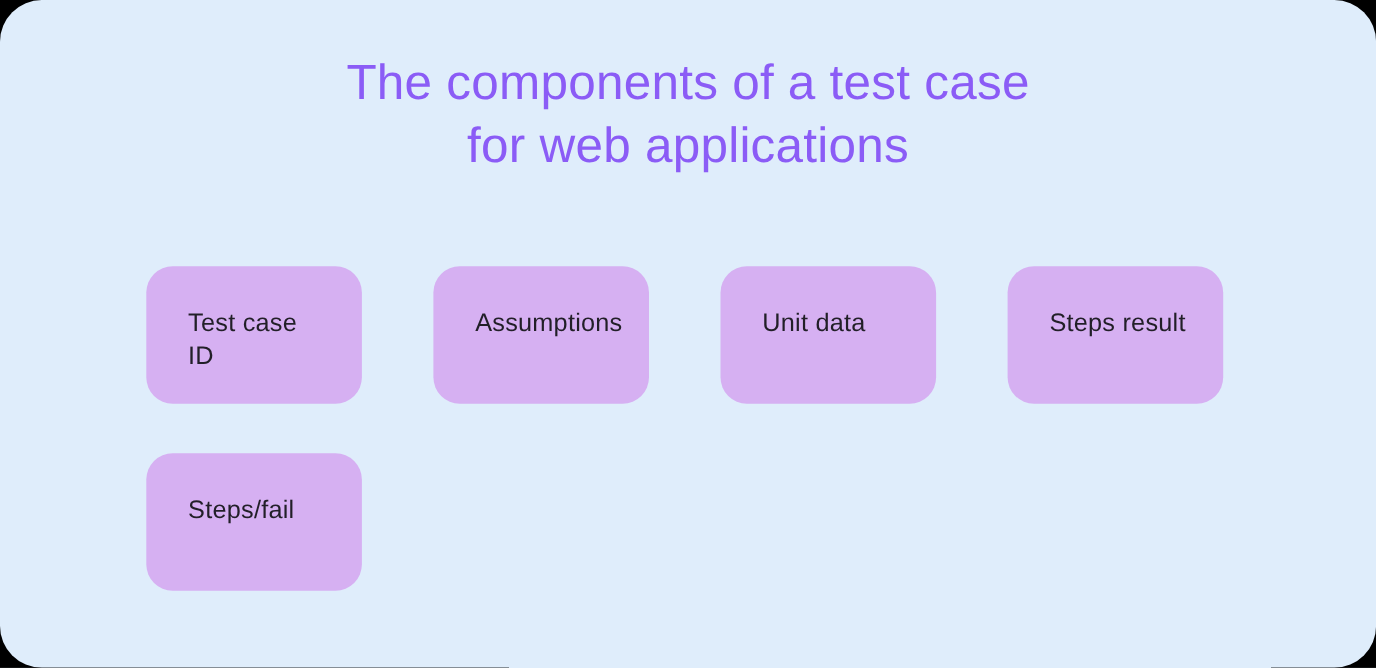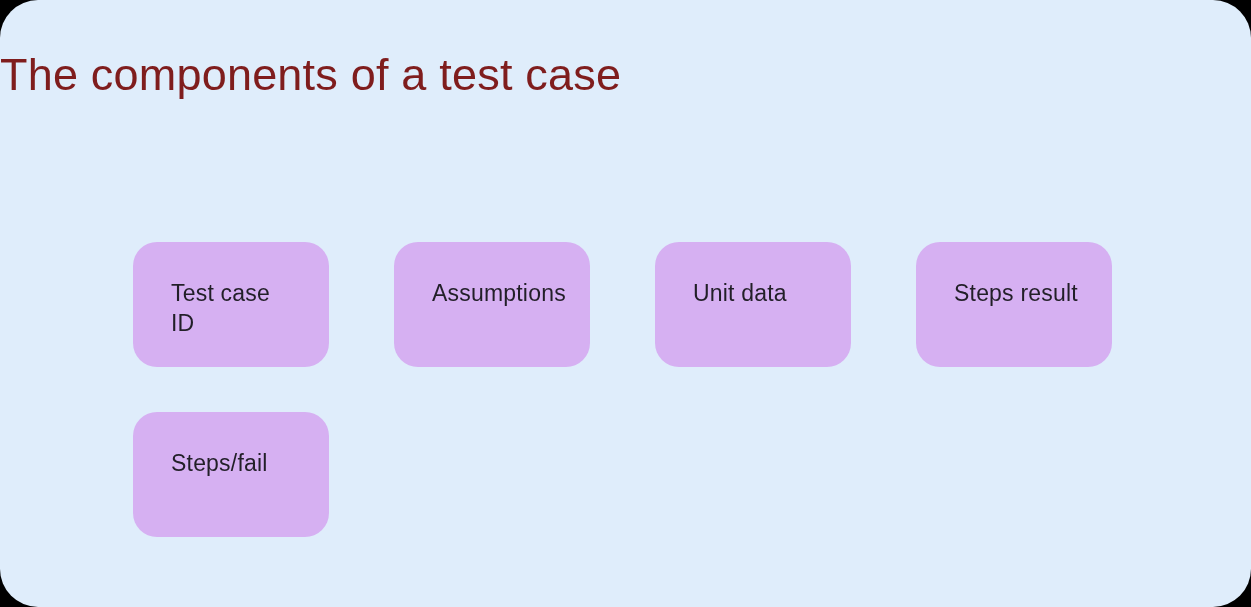--- a/index.html
+++ b/index.html
@@ -21,22 +21,22 @@
     height: 607px;
     background: #dfedfb;
     border-radius: 38px;
     overflow: hidden;
   }
   .title {
     position: absolute;
     left: 0;
     top: 46px;
     width: 100%;
-    text-align: left;
-    color: #7f1d1d;
+    text-align: center;
+    color: #8b5cf6;
     font-size: 45px;
     line-height: 57px;
     font-weight: 500;
     letter-spacing: 0.2px;
   }
   .grid {
     position: absolute;
     left: 133px;
     top: 242px;
     display: grid;
@@ -59,20 +59,21 @@
   }
 </style>
 </head>
 <body>
 
 <div class="stage">
   <div class="card">
 
     <div class="title">
       <div>The components of a test case</div>
+      <div>for web applications</div>
     </div>
 
     <div class="grid">
       <div class="box">Test case
 ID</div>
       <div class="box">Assumptions</div>
       <div class="box">Unit data</div>
       <div class="box">Steps result</div>
       <div class="box">Steps/fail</div>
     </div>

